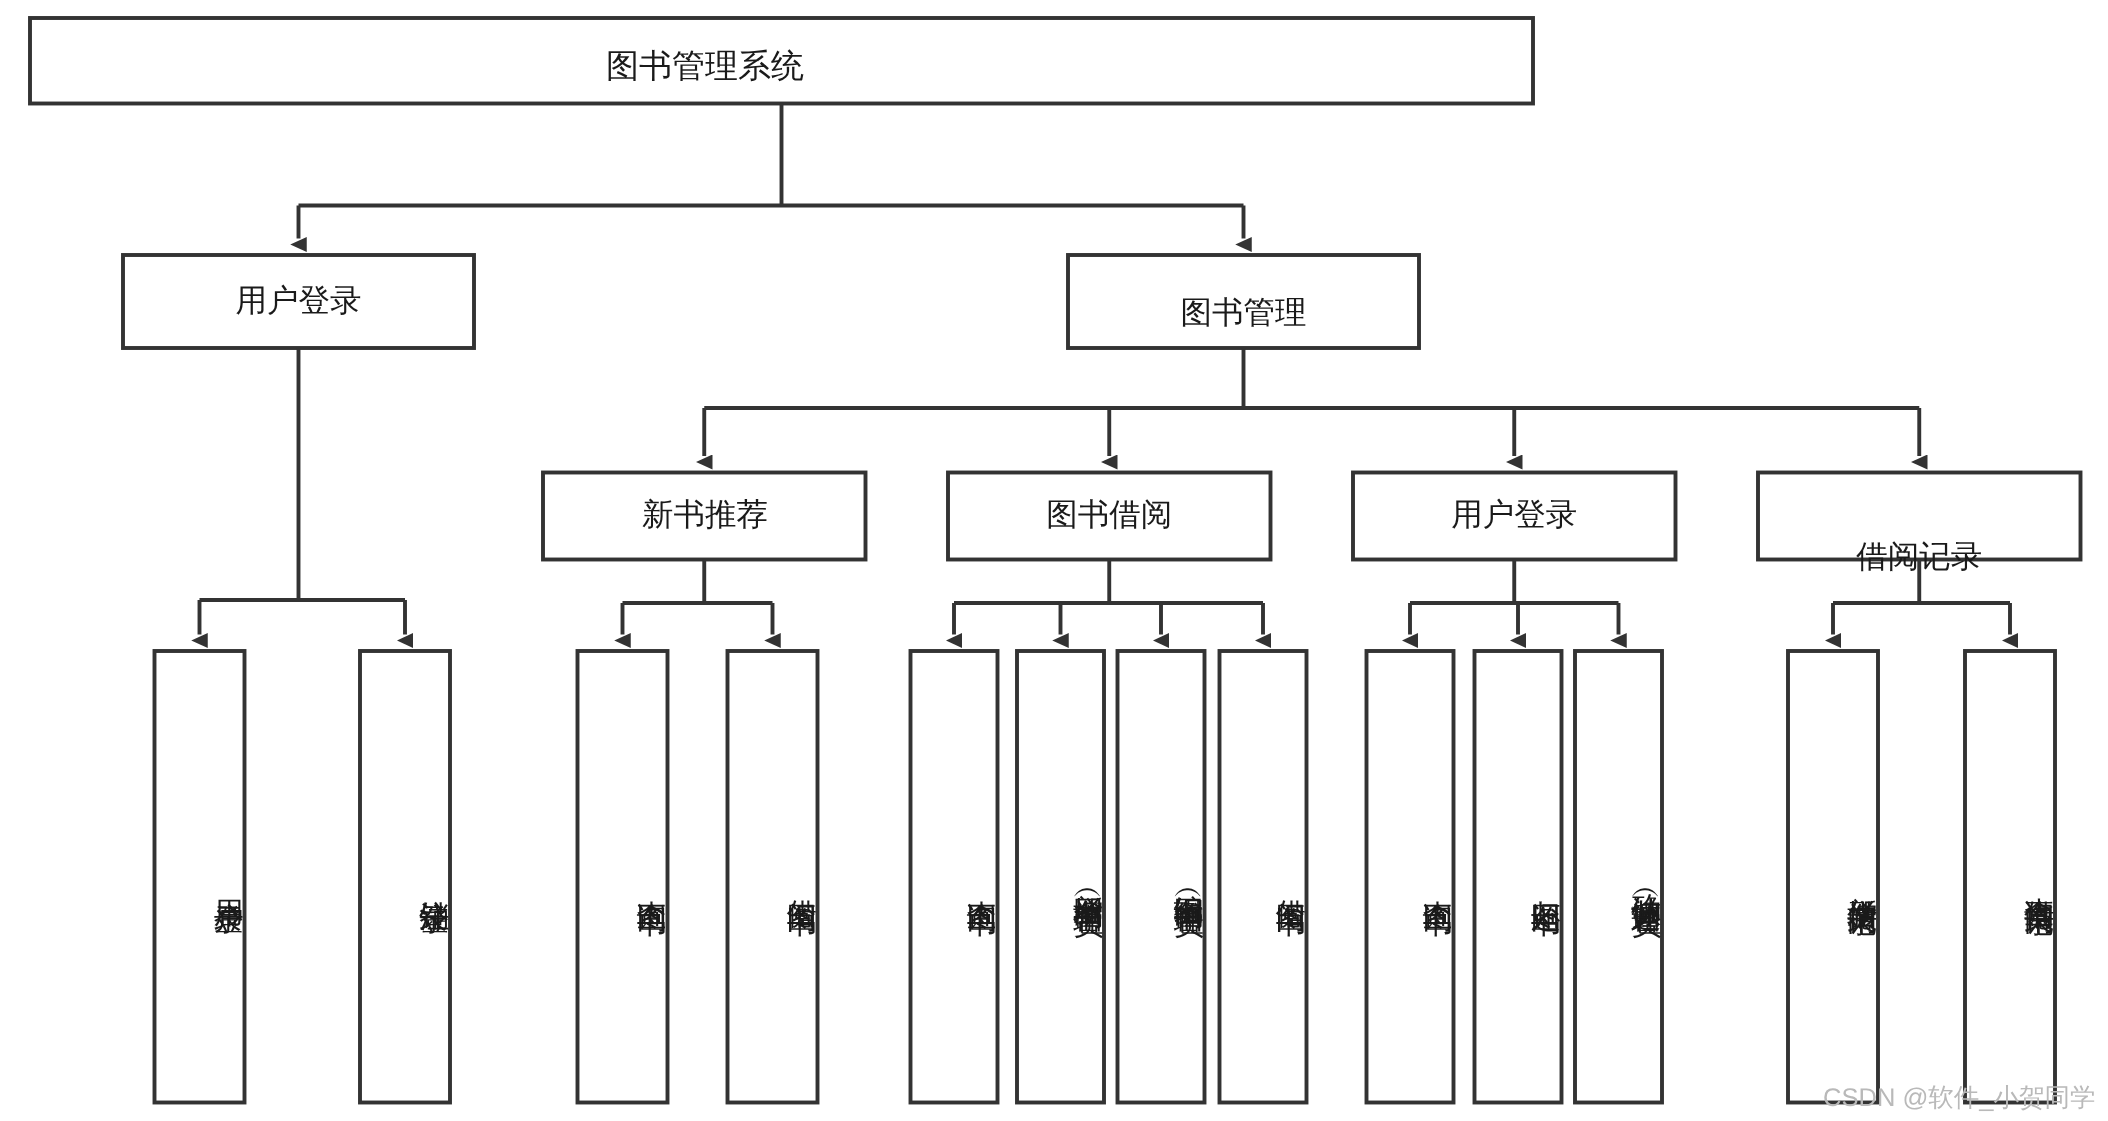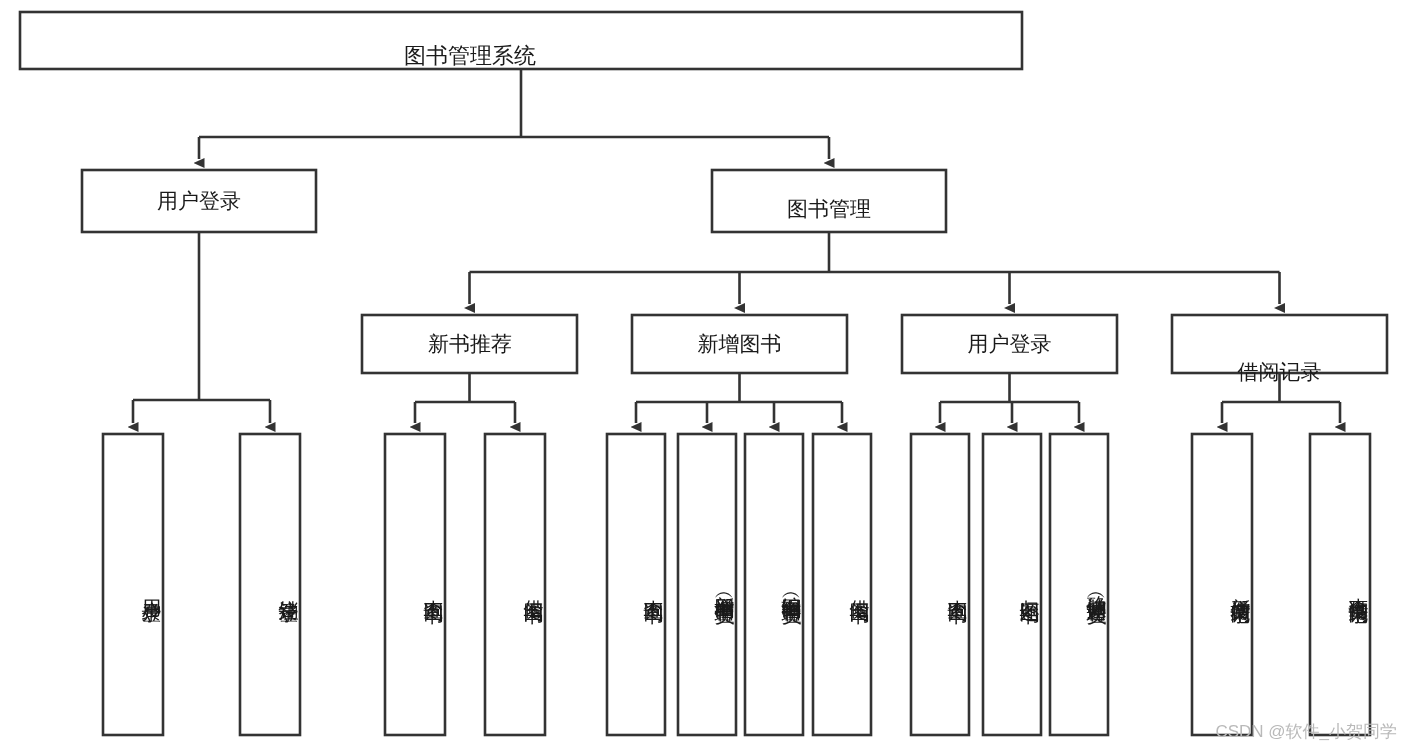--- a/index.html
+++ b/index.html
@@ -144,25 +144,25 @@
         <path class="connector" d="M1012,402 L1012,423" marker-end="url(#arrow)"></path>
         <path class="connector" d="M1079,402 L1079,423" marker-end="url(#arrow)"></path>
         <path class="connector" d="M1279.5,373 L1279.5,402"></path>
         <path class="connector" d="M1222,402 L1340,402"></path>
         <path class="connector" d="M1222,402 L1222,423" marker-end="url(#arrow)"></path>
         <path class="connector" d="M1340,402 L1340,423" marker-end="url(#arrow)"></path>
       </g>
   </svg>
 
   <div id="label-layer">
-      <div class="node-label horiz title" style="left: 20px; top: 28px; width: 900px; height: 57px;">图书管理系统</div>
+      <div class="node-label horiz title" style="left: 20px; top: 16px; width: 900px; height: 57px;">图书管理系统</div>
       <div class="node-label horiz" style="left: 82px; top: 170px; width: 234px; height: 62px;">用户登录</div>
       <div class="node-label horiz" style="left: 712px; top: 170px; width: 234px; height: 78px;">图书管理</div>
       <div class="node-label horiz" style="left: 362px; top: 315px; width: 216px; height: 58px;">新书推荐</div>
-      <div class="node-label horiz" style="left: 632px; top: 315px; width: 215px; height: 58px;">新增图书</div>
+      <div class="node-label horiz" style="left: 632px; top: 315px; width: 215px; height: 58px;">图书借阅</div>
       <div class="node-label horiz" style="left: 902px; top: 315px; width: 215px; height: 58px;">用户登录</div>
       <div class="node-label horiz" style="left: 1172px; top: 315px; width: 215px; height: 58px; margin-top: 28px;">借阅记录</div>
       <div class="node-label vert" style="left: 103px; top: 434px; width: 60px; height: 301px;">用户登录</div>
       <div class="node-label vert" style="left: 240px; top: 434px; width: 60px; height: 301px;">注销登录</div>
       <div class="node-label vert" style="left: 385px; top: 434px; width: 60px; height: 301px;">查询图书</div>
       <div class="node-label vert" style="left: 485px; top: 434px; width: 60px; height: 301px;">借阅图书</div>
       <div class="node-label vert" style="left: 607px; top: 434px; width: 58px; height: 301px;">查询图书</div>
       <div class="node-label vert" style="left: 678px; top: 434px; width: 58px; height: 301px;">新增图书（管理员）</div>
       <div class="node-label vert" style="left: 745px; top: 434px; width: 58px; height: 301px;">编辑图书（管理员）</div>
       <div class="node-label vert" style="left: 813px; top: 434px; width: 58px; height: 301px;">借阅图书</div>

